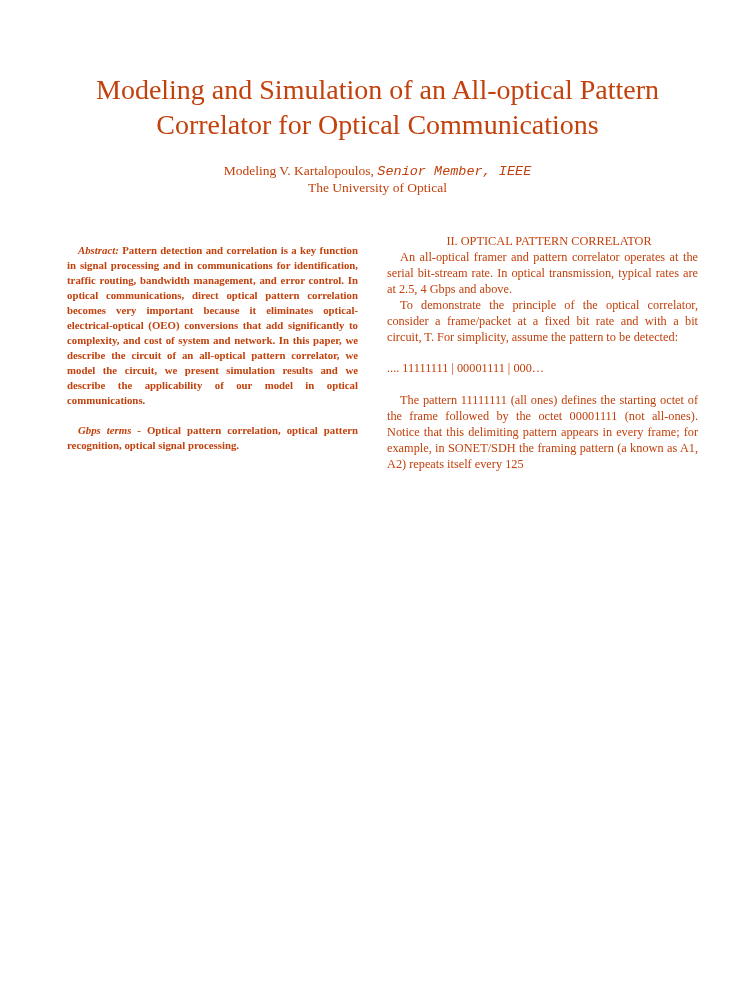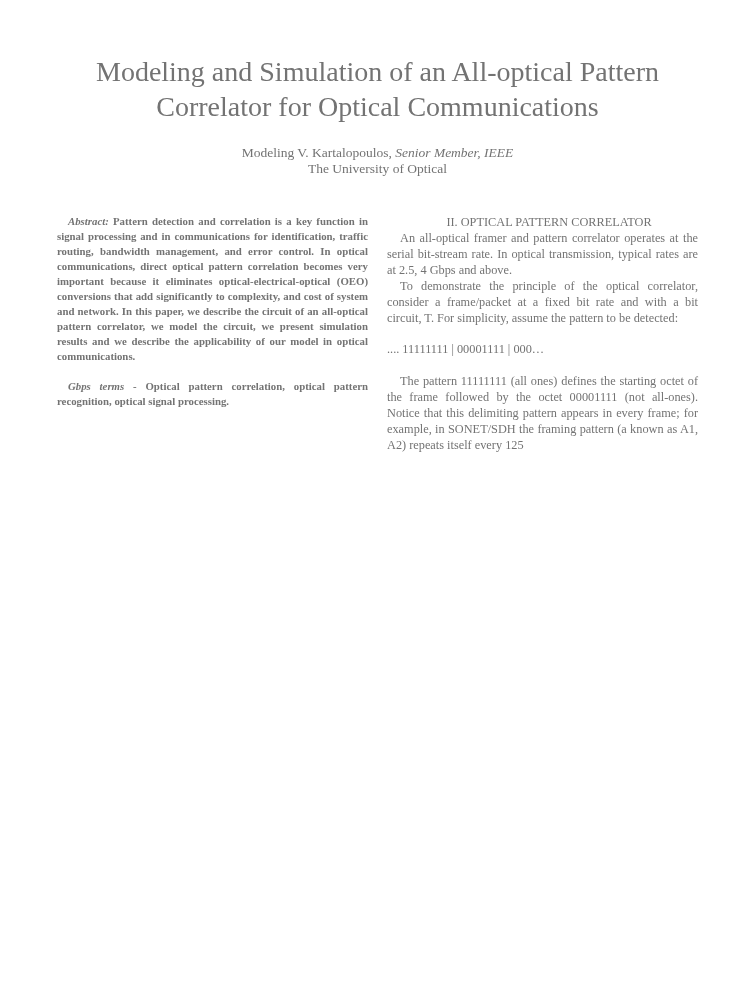--- a/index.html
+++ b/index.html
@@ -5,24 +5,24 @@
   html, body {
     margin: 0;
     padding: 0;
     background: #ffffff;
   }
   .page {
     position: relative;
     width: 755px;
     height: 992px;
     background: #ffffff;
-    color: #737373;
+    color: #c2410c;
     font-family: "Liberation Serif", serif;
     box-sizing: border-box;
-    padding-top: 54px;
+    padding-top: 72px;
     overflow: hidden;
   }
   .title-block {
     text-align: center;
     font-size: 28px;
     line-height: 35px;
     font-weight: 400;
     margin: 0 auto;
     width: 680px;
   }
@@ -30,39 +30,40 @@
     display: block;
   }
   .author-block {
     margin-top: 21px;
     text-align: center;
     font-size: 13.5px;
     line-height: 15.5px;
   }
   .author-membership {
     font-style: italic;
+    font-family: Liberation Mono, monospace;
   }
   .columns {
     display: flex;
     margin-top: 38px;
     padding: 0 57px;
     gap: 19px;
   }
   .col {
     width: 311px;
     box-sizing: border-box;
   }
   .col-left {
     font-size: 10.8px;
     line-height: 15px;
     font-weight: bold;
     text-align: justify;
   }
   .col-left p {
-    margin: 0;
+    margin: 10px;
     text-indent: 11px;
   }
   .col-left p.index-terms {
     margin-top: 15px;
   }
   .abstract-label, .index-terms-label {
     font-style: italic;
   }
   .col-right {
     font-size: 12.3px;

